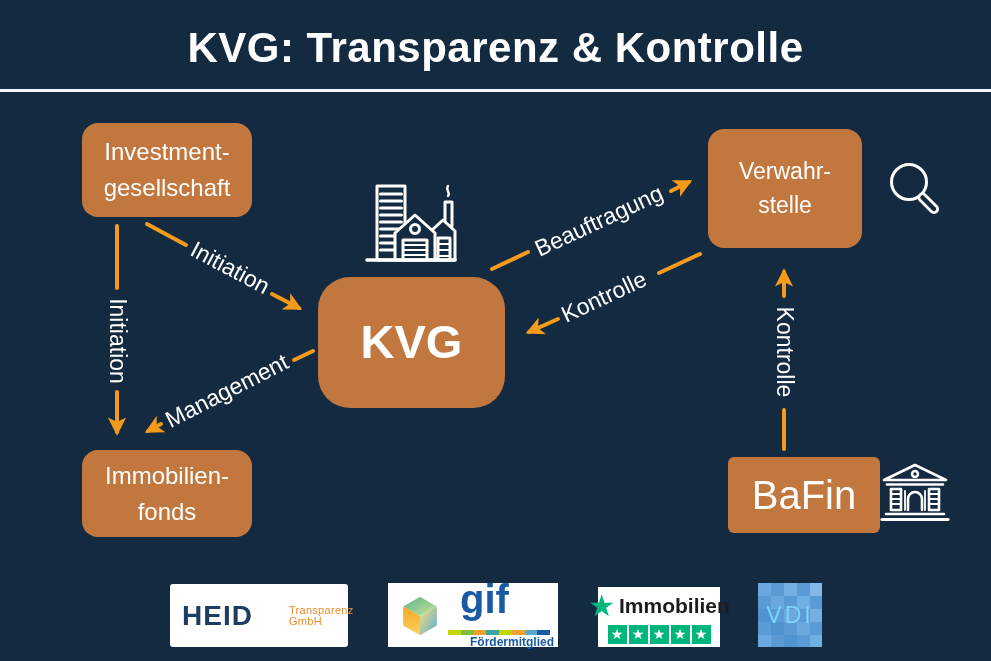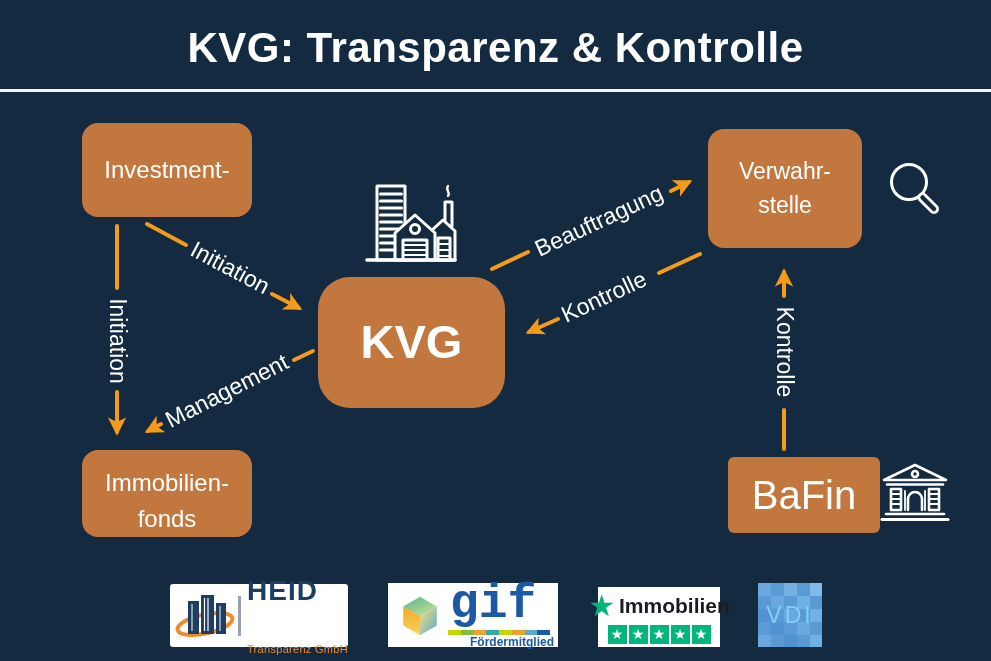--- a/index.html
+++ b/index.html
@@ -18,21 +18,21 @@
   .title-rule{position:absolute;top:89px;left:0;width:991px;height:3px;background:#f2f5f8;}
 
   .node{
     position:absolute;background:var(--node);color:var(--white);
     display:flex;flex-direction:column;align-items:center;justify-content:center;
     text-align:center;border-radius:16px;line-height:1.5;
   }
   .node-invest{left:82px;top:123px;width:170px;height:94px;font-size:24px;}
   .node-verwahr{left:708px;top:129px;width:154px;height:119px;font-size:23px;line-height:1.45;}
   .node-kvg{left:318px;top:277px;width:187px;height:131px;font-size:47px;font-weight:800;border-radius:32px;}
-  .node-immo{left:82px;top:450px;width:170px;height:87px;font-size:24px;justify-content:flex-end;}
+  .node-immo{left:82px;top:450px;width:170px;height:87px;font-size:24px;}
   .node-bafin{left:728px;top:457px;width:152px;height:76px;font-size:40px;border-radius:6px;}
 
   .edges{position:absolute;left:0;top:0;width:991px;height:661px;pointer-events:none;}
   .edge{stroke:var(--arrow);stroke-width:4;fill:none;stroke-linecap:round;}
   .edge-head{fill:var(--arrow);}
 
   .edge-label{
     position:absolute;color:var(--white);font-size:23px;white-space:nowrap;
     transform-origin:center center;
   }
@@ -50,27 +50,27 @@
 
   
   .logo-box{position:absolute;background:#fff;display:flex;align-items:center;}
   .logo-heid{left:170px;top:584px;width:178px;height:63px;border-radius:3px;padding:0;}
   .logo-gif{left:388px;top:583px;width:170px;height:64px;}
   .logo-tp{left:598px;top:587px;width:122px;height:60px;flex-direction:column;justify-content:center;}
   .logo-vdi{left:758px;top:583px;width:64px;height:64px;background:transparent;}
 
   .heid-mark{margin-left:4px;}
   .heid-divider{width:3px;height:40px;background:#97a1ae;margin:0 6px 0 2px;}
-  .heid-text{display:flex;flex-direction:column;line-height:1;gap:36px;}
+  .heid-text{display:flex;flex-direction:row;line-height:1;gap:36px;}
   .heid-name{color:var(--heid-navy);font-weight:bold;font-size:28px;letter-spacing:1px;}
   .heid-sub{color:var(--heid-orange);font-size:11px;margin-top:3px;letter-spacing:.3px;}
 
   .gif-inner{position:relative;width:100%;height:100%;}
   .gif-cube{position:absolute;left:8px;top:8px;}
-  .gif-name{position:absolute;left:62px;top:-6px;color:var(--gif-blue);font-family:Liberation Mono, monospace;font-weight:bold;font-size:48px;}
+  .gif-name{position:absolute;left:72px;top:-6px;color:var(--gif-blue);font-family:Liberation Sans, sans-serif;font-weight:bold;font-size:40px;}
   .gif-stripe{position:absolute;left:60px;top:47px;width:102px;height:5px;display:flex;}
   .gif-stripe span{flex:1;height:100%;}
   .gif-sub{position:absolute;right:4px;top:52px;color:var(--gif-blue);font-weight:bold;font-size:12px;}
 
   .tp-row1{display:flex;align-items:center;gap:4px;}
   .tp-star{color:var(--tp-green);font-size:30px;line-height:1;}
   .tp-name{color:#1b1b21;font-weight:bold;font-size:21px;}
   .tp-stars{display:flex;gap:2px;margin-top:4px;}
   .tp-cell{width:19px;height:19px;background:var(--tp-green);color:#fff;font-size:14px;
            display:flex;align-items:center;justify-content:center;line-height:1;}
@@ -115,20 +115,21 @@
 
   <div class="edge-label lbl-init-left">Initiation</div>
   <div class="edge-label lbl-init-diag">Initiation</div>
   <div class="edge-label lbl-management">Management</div>
   <div class="edge-label lbl-beauftrag">Beauftragung</div>
   <div class="edge-label lbl-kontr-diag">Kontrolle</div>
   <div class="edge-label lbl-kontr-vert">Kontrolle</div>
 
   <div class="node node-invest">
     <span>Investment-</span>
+    <span>gesellschaft</span>
   </div>
   <div class="node node-verwahr">
     <span>Verwahr-</span>
     <span>stelle</span>
   </div>
   <div class="node node-kvg">
     <span>KVG</span>
   </div>
   <div class="node node-immo">
     <span>Immobilien-</span>

